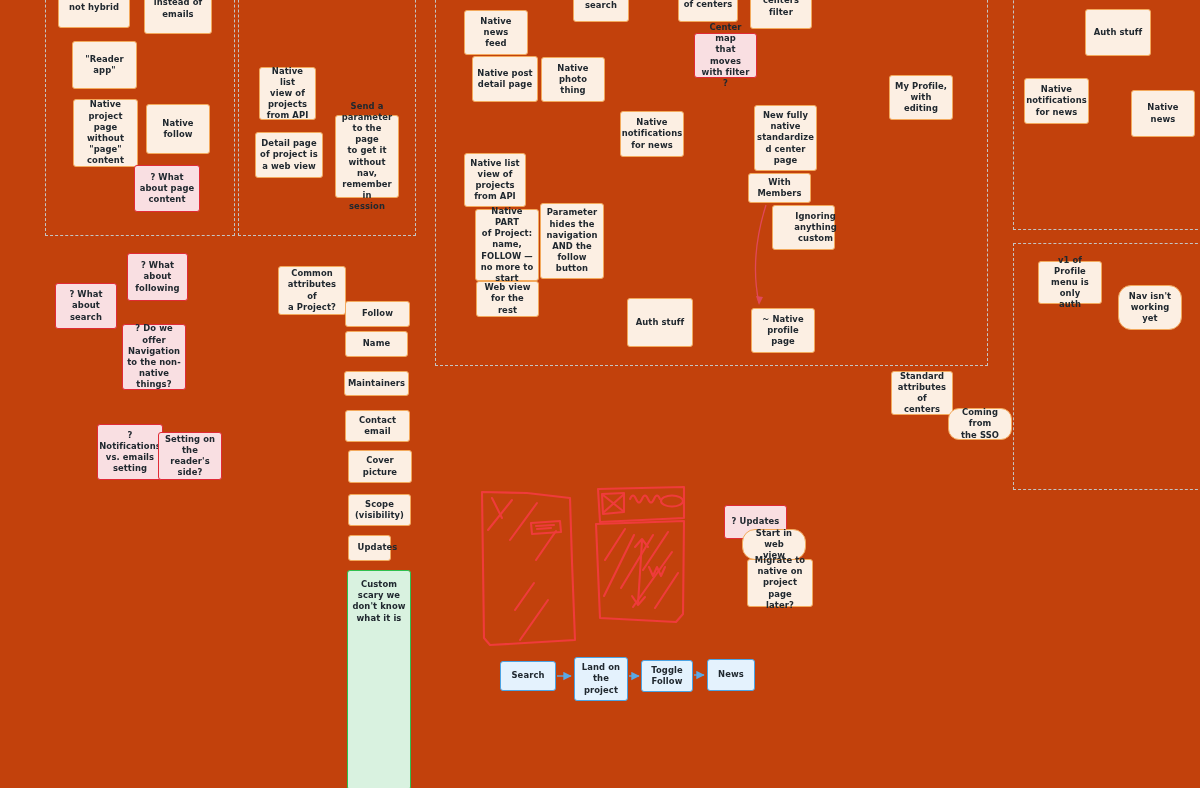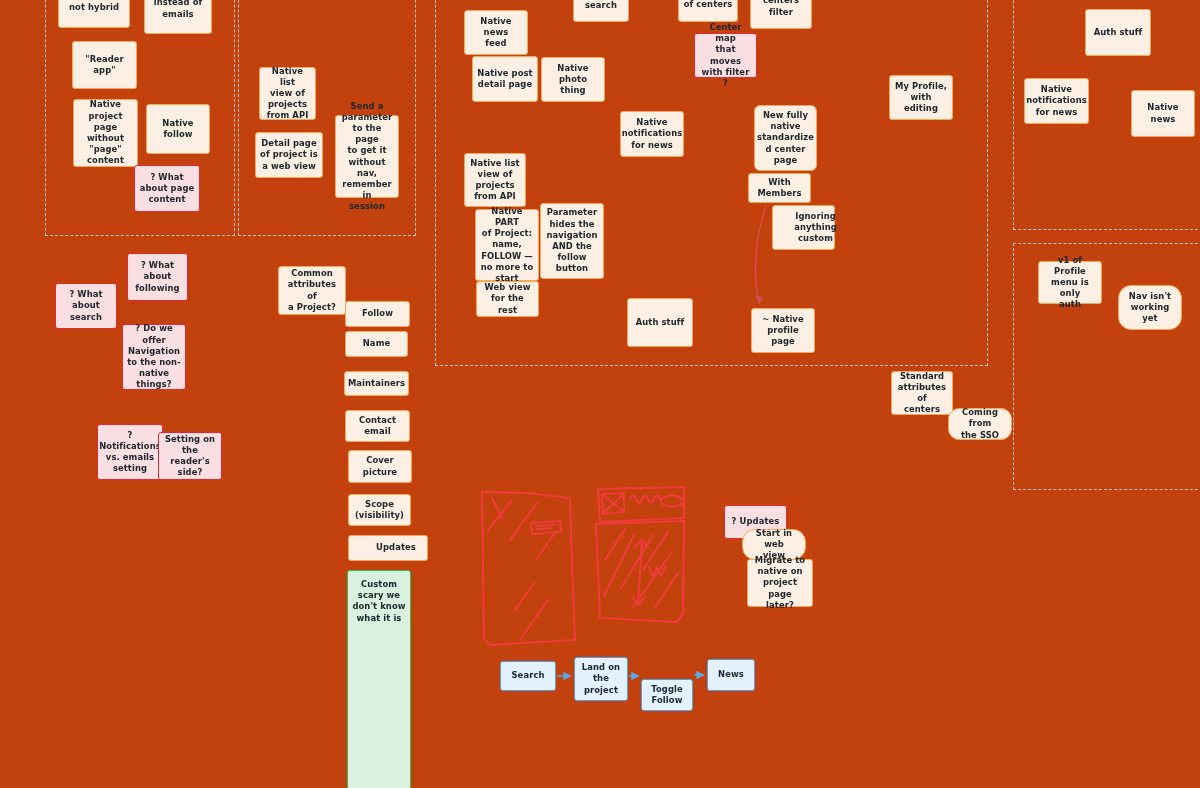--- a/index.html
+++ b/index.html
@@ -222,21 +222,21 @@
 email</span>
       </div>
       <div class="card orange" style="left: 348px; top: 450px; width: 64px; height: 33px; z-index: 29;">
         <span>Cover
 picture</span>
       </div>
       <div class="card orange" style="left: 348px; top: 494px; width: 63px; height: 32px; z-index: 30;">
         <span>Scope
 (visibility)</span>
       </div>
-      <div class="card orange" style="left: 348px; top: 535px; width: 80px; height: 26px; z-index: 31; padding-left: 20px;">
+      <div class="card orange" style="left: 348px; top: 535px; width: 43px; height: 26px; z-index: 31; padding-left: 20px;">
         <span>Updates</span>
       </div>
       <div class="card green" style="left: 347px; top: 570px; width: 64px; height: 220px; z-index: 32;">
         <span>Custom
 scary we
 don't know
 what it is</span>
       </div>
       <div class="card orange" style="left: 573px; top: -22px; width: 56px; height: 44px; z-index: 33;">
         <span>global
@@ -266,21 +266,21 @@
       </div>
       <div class="card orange" style="left: 541px; top: 57px; width: 64px; height: 45px; z-index: 39;">
         <span>Native
 photo thing</span>
       </div>
       <div class="card orange" style="left: 620px; top: 111px; width: 64px; height: 46px; z-index: 40;">
         <span>Native
 notifications
 for news</span>
       </div>
-      <div class="card orange" style="left: 754px; top: 105px; width: 63px; height: 66px; z-index: 41; border-radius: 6px;">
+      <div class="card orange" style="left: 754px; top: 105px; width: 63px; height: 66px; z-index: 41;">
         <span>New fully
 native
 standardize
 d center
 page</span>
       </div>
       <div class="card orange" style="left: 748px; top: 173px; width: 63px; height: 30px; z-index: 42;">
         <span>With
 Members</span>
       </div>
@@ -385,21 +385,21 @@
 
   <div id="flow">
       <div class="card blue" style="left: 500px; top: 661px; width: 56px; height: 30px;">
         <span>Search</span>
       </div>
       <div class="card blue" style="left: 574px; top: 657px; width: 54px; height: 44px;">
         <span>Land on
 the
 project</span>
       </div>
-      <div class="card blue" style="left: 641px; top: 660px; width: 52px; height: 32px; margin-top: 19px;">
+      <div class="card blue" style="left: 641px; top: 660px; width: 52px; height: 32px;">
         <span>Toggle
 Follow</span>
       </div>
       <div class="card blue" style="left: 707px; top: 659px; width: 48px; height: 32px;">
         <span>News</span>
       </div>
     </div>
 
 </div>
 

